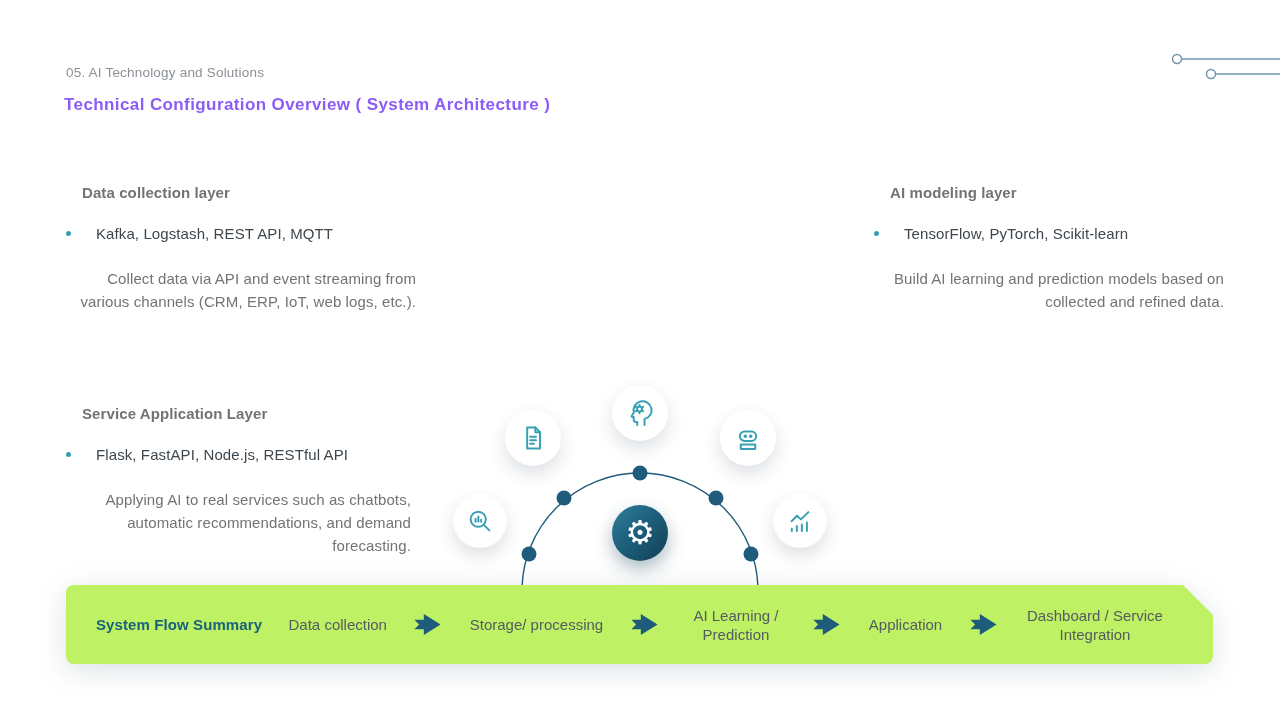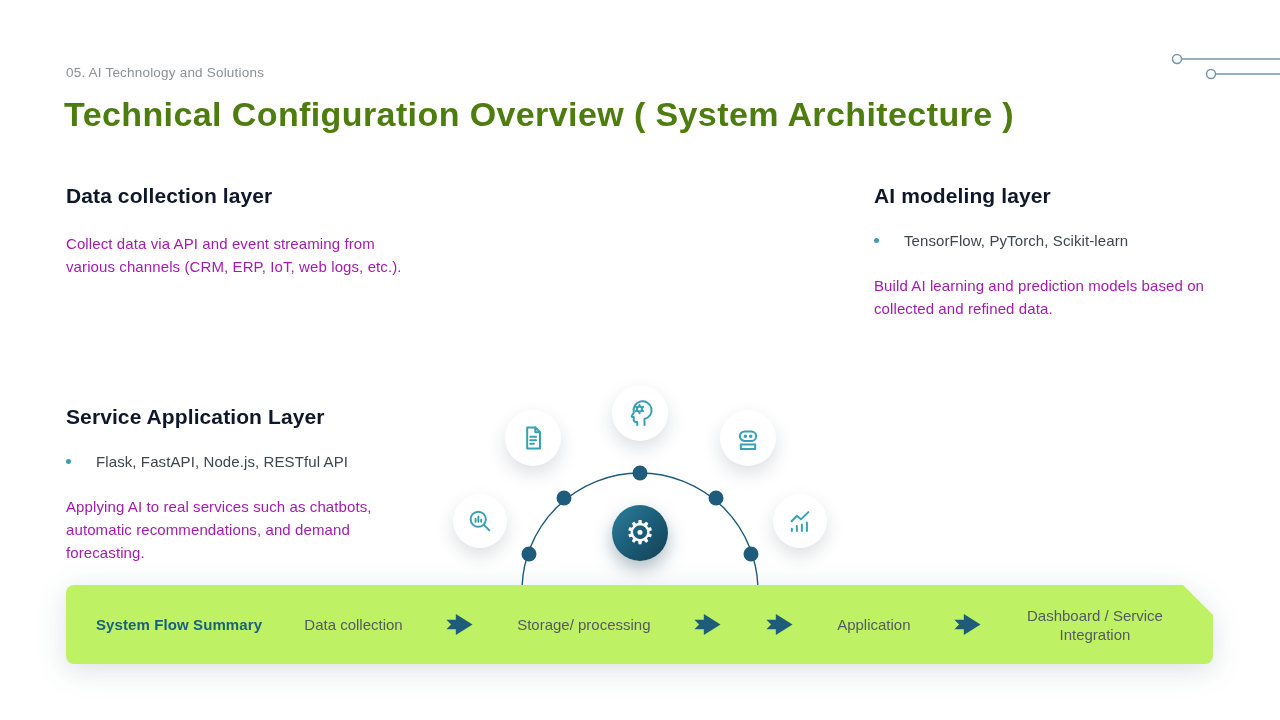--- a/index.html
+++ b/index.html
@@ -13,37 +13,37 @@
   }
   .slide { position: absolute; inset: 0; background: #fff; }
 
   
   .eyebrow {
     position: absolute; left: 66px; top: 65px;
     font-size: 13.5px; color: #8b9197; letter-spacing: .2px;
   }
   .title {
     position: absolute; left: 64px; top: 95px;
-    font-size: 34px; font-weight: 700; color: #4d7c0f; letter-spacing: .4px;
+    font-size: 17px; font-weight: 700; color: #8b5cf6; letter-spacing: .4px;
   }
   .deco { position: absolute; left: 1168px; top: 52px; width: 112px; height: 32px; }
 
   
   .layer { position: absolute; }
   .layer h2 {
-    font-size: 21px; font-weight: 700; color: #0f172a;
-    margin: 0 0 24px 0; letter-spacing: .1px;
+    font-size: 15px; font-weight: 700; color: #737373;
+    margin: 0 0 24px 16px; letter-spacing: .1px;
   }
   .stack { display: flex; align-items: baseline; margin: 0 0 25px 0; }
   .stack .dot {
     width: 5px; height: 5px; border-radius: 50%;
     background: #3a9db2; flex: 0 0 5px; margin-right: 25px; align-self: center;
   }
   .stack .stack-text { font-size: 15px; color: #3e464e; letter-spacing: .1px; }
-  .desc { font-size: 15px; color: #a21caf; line-height: 23px; letter-spacing: .1px; }
+  .desc { font-size: 15px; color: #737373; line-height: 23px; letter-spacing: .1px; text-align: right; }
 
   #block-collection   { left: 66px;  top: 184px; width: 350px; }
   #block-storage      { left: 470px; top: 184px; width: 360px; }
   #block-modeling     { left: 874px; top: 184px; width: 350px; }
   #block-service      { left: 66px;  top: 405px; width: 345px; }
   #block-ui           { left: 874px; top: 405px; width: 345px; }
 
   
   .diagram { position: absolute; left: 440px; top: 380px; width: 400px; height: 205px; }
   .arc-svg { position: absolute; left: 0; top: 0; }
@@ -97,20 +97,24 @@
       <line x1="48" y1="22" x2="112" y2="22" stroke="#7296ab" stroke-width="1.5"></line>
       <circle cx="43" cy="22" r="4.5" fill="#ffffff" stroke="#7296ab" stroke-width="1.5"></circle>
     </svg>
   </div>
 
   <div class="eyebrow">05. AI Technology and Solutions</div>
   <h1 class="title">Technical Configuration Overview ( System Architecture )</h1>
 
   <section class="layer" id="block-collection">
     <h2>Data collection layer</h2>
+    <div class="stack">
+      <span class="dot"></span>
+      <span class="stack-text">Kafka, Logstash, REST API, MQTT</span>
+    </div>
     <p class="desc">Collect data via API and event streaming from various channels (CRM, ERP, IoT, web logs, etc.).</p>
   </section>
 
 
   <section class="layer" id="block-modeling">
     <h2>AI modeling layer</h2>
     <div class="stack">
       <span class="dot"></span>
       <span class="stack-text">TensorFlow, PyTorch, Scikit-learn</span>
     </div>
@@ -195,20 +199,21 @@
       </span>
 
       <span class="flow-step">Storage/ processing</span>
 
       <span class="flow-arrow">
         <svg width="30" height="23" viewBox="0 0 26 22">
             <polygon points="0,6.5 9,6.5 9,1 25,11 9,21 9,15.5 0,15.5 4.5,11" fill="#1f5b7b"></polygon>
           </svg>
       </span>
 
+      <span class="flow-step narrow">AI Learning / Prediction</span>
 
       <span class="flow-arrow">
         <svg width="30" height="23" viewBox="0 0 26 22">
             <polygon points="0,6.5 9,6.5 9,1 25,11 9,21 9,15.5 0,15.5 4.5,11" fill="#1f5b7b"></polygon>
           </svg>
       </span>
 
       <span class="flow-step">Application</span>
 
       <span class="flow-arrow">

